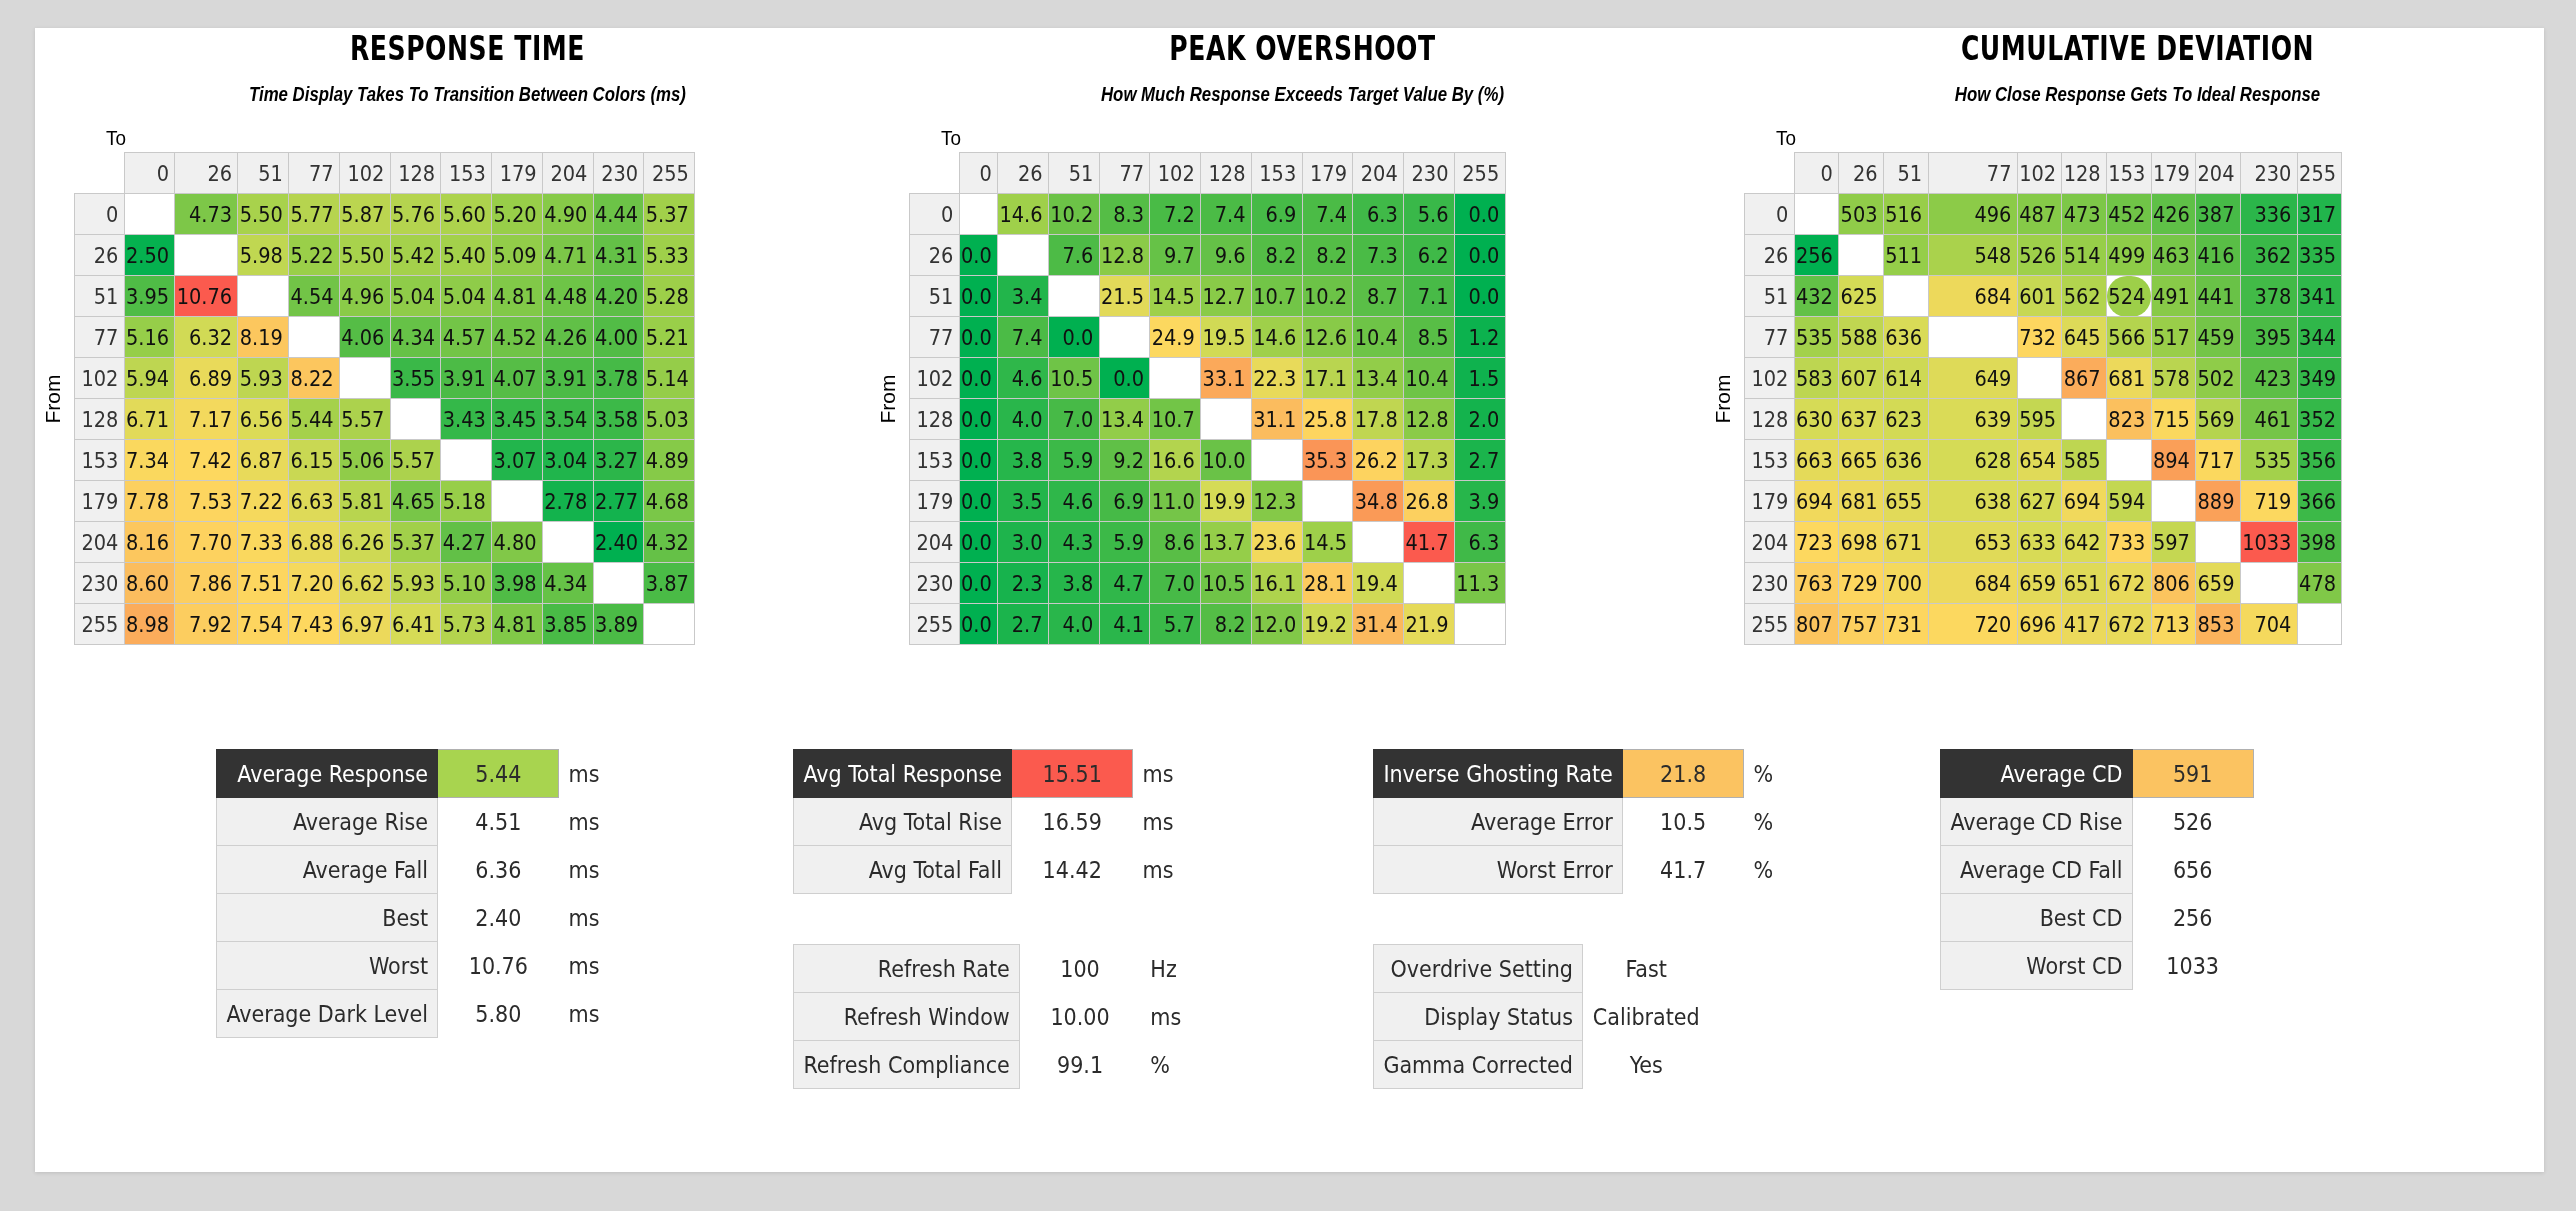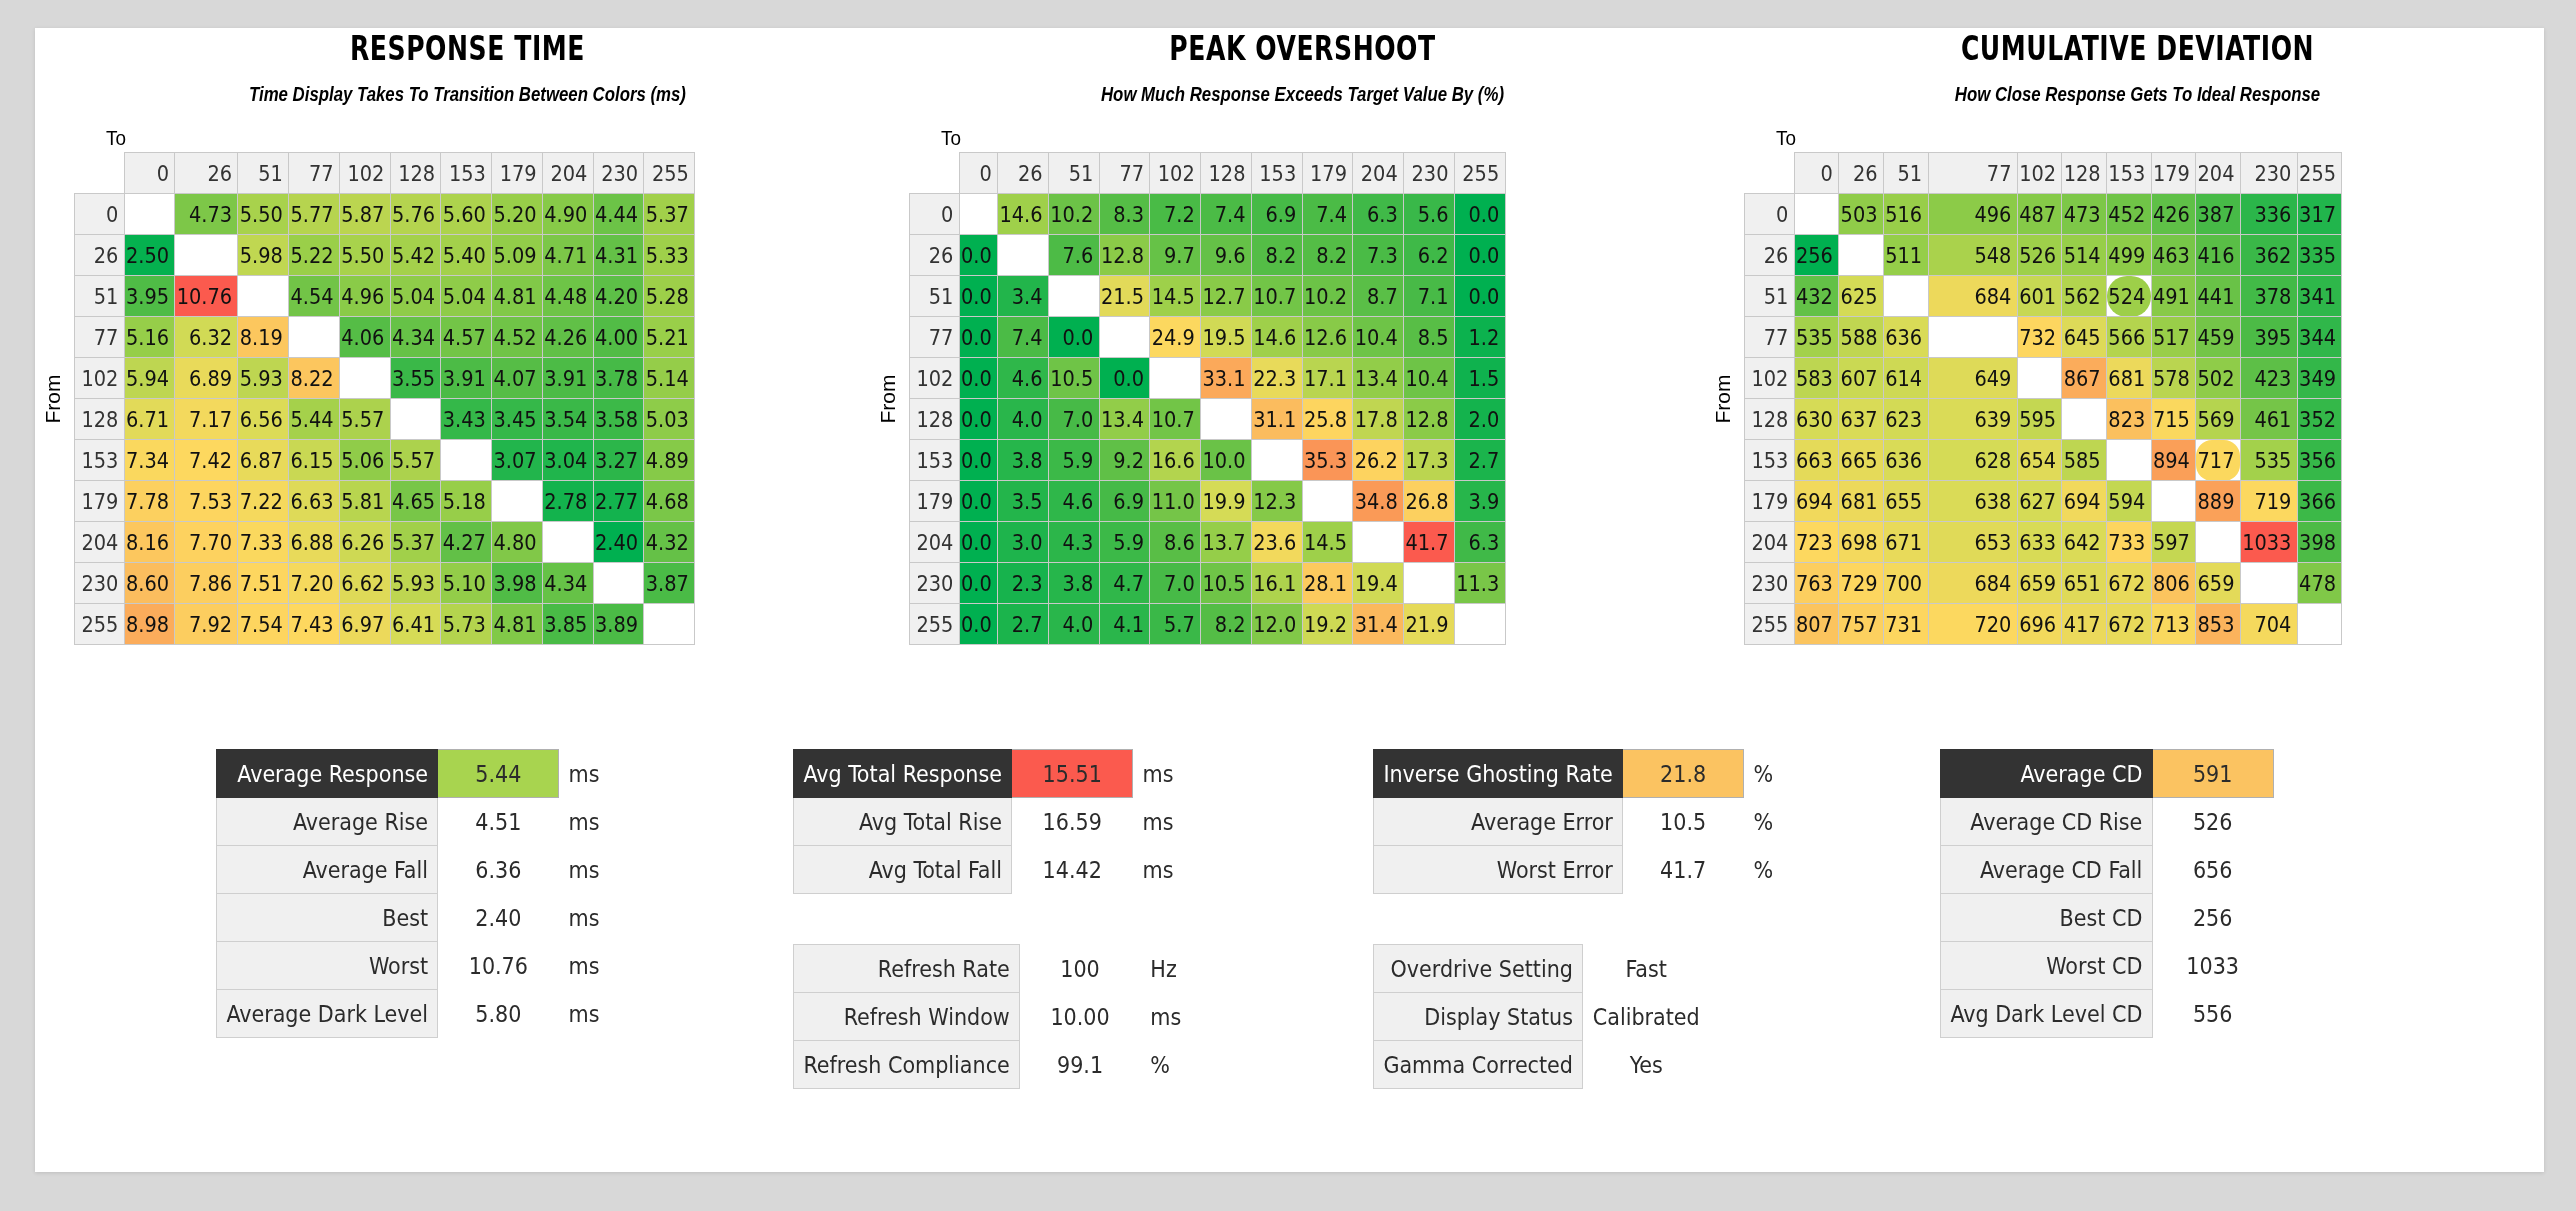--- a/index.html
+++ b/index.html
@@ -656,21 +656,21 @@
                 <tr>
                   <th class="rowhdr">153</th>
                   <td class="cell" style="background: rgb(228, 218, 89);">663</td>
                   <td class="cell" style="background: rgb(229, 218, 89);">665</td>
                   <td class="cell" style="background: rgb(217, 219, 87);">636</td>
                   <td class="cell" style="background: rgb(213, 219, 86);">628</td>
                   <td class="cell" style="background: rgb(224, 218, 88);">654</td>
                   <td class="cell" style="background: rgb(190, 214, 81);">585</td>
                   <td class="blank"></td>
                   <td class="cell" style="background: rgb(250, 159, 88);">894</td>
-                  <td class="cell" style="background: rgb(251, 216, 94); border-radius: 16px;">717</td>
+                  <td class="cell" style="background: rgb(251, 216, 94);">717</td>
                   <td class="cell" style="background: rgb(163, 209, 75);">535</td>
                   <td class="cell" style="background: rgb(54, 184, 73);">356</td>
                 </tr>
                 <tr>
                   <th class="rowhdr">179</th>
                   <td class="cell" style="background: rgb(241, 217, 92);">694</td>
                   <td class="cell" style="background: rgb(236, 217, 91);">681</td>
                   <td class="cell" style="background: rgb(225, 218, 89);">655</td>
                   <td class="cell" style="background: rgb(218, 219, 87);">638</td>
                   <td class="cell" style="background: rgb(213, 219, 86);">627</td>
@@ -872,25 +872,20 @@
               <tr>
                 <td class="lbl">Best CD</td>
                 <td class="val">256</td>
                 <td class="unit"></td>
               </tr>
               <tr>
                 <td class="lbl">Worst CD</td>
                 <td class="val">1033</td>
                 <td class="unit"></td>
               </tr>
-              <tr>
-                <td class="lbl">Avg Dark Level CD</td>
-                <td class="val">556</td>
-                <td class="unit"></td>
-              </tr>
             </tbody>
           </table>
         </div>
     </div>
 
   </div>
 </div>
 
 
 </body></html>

